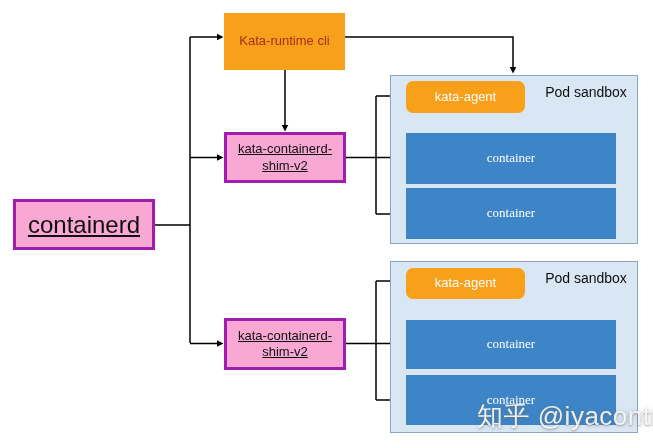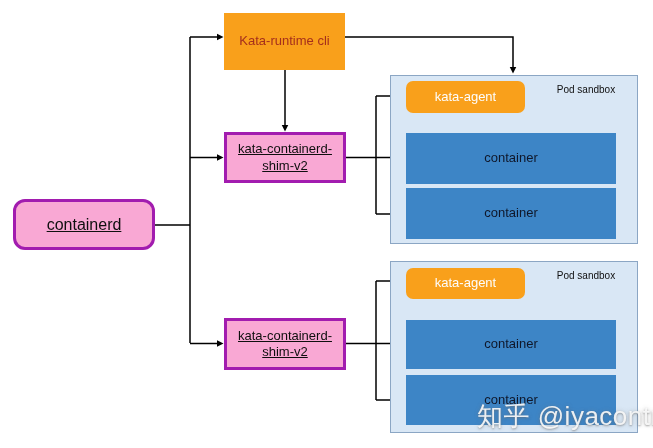--- a/index.html
+++ b/index.html
@@ -24,42 +24,43 @@
     border:3px solid #a21caf;
     color:#0f0f0f;
     text-decoration:underline;
   }
   .orange{
     background:#f9a01b;
     border:none;
   }
   .blue{
     background:#3d85c6;
-    color:#0f172a;
+    color:#ffffff;
     border:none;
+    font-family:Liberation Serif, serif;
   }
-  .node-containerd{left:13px;top:199px;width:142px;height:51px;font-size:16px;border-radius:12px;}
+  .node-containerd{left:13px;top:199px;width:142px;height:51px;font-size:24px;}
   .node-runtime{left:224px;top:13px;width:121px;height:57px;font-size:13px;color:#a52f1c;}
   .node-shim1{left:224px;top:132px;width:122px;height:51px;font-size:13px;}
   .node-shim2{left:224px;top:318px;width:122px;height:52px;font-size:13px;}
   .sandbox{
     position:absolute;
     left:390px;width:248px;
     background:#d9e7f5;
     border:1px solid #8ba6c4;
     box-sizing:border-box;
   }
   .sandbox1{top:75px;height:169px;}
   .sandbox2{top:261px;height:172px;}
   .sandbox .agent{left:15px;width:119px;font-size:13px;color:#fdfdfd;border-radius:7px;}
   .sandbox1 .agent{top:5px;height:32px;}
   .sandbox2 .agent{top:6px;height:31px;}
   .sandbox-title{
     position:absolute;left:150px;top:8px;width:90px;
-    text-align:center;font-size:10px;color:#0f0f0f;
+    text-align:center;font-size:14px;color:#0f0f0f;
   }
   .sandbox .container-box{left:15px;width:210px;font-size:13px;}
   .sandbox1 .c1{top:57px;height:51px;}
   .sandbox1 .c2{top:112px;height:51px;}
   .sandbox2 .c1{top:58px;height:49px;}
   .sandbox2 .c2{top:113px;height:50px;}
   .watermark{
     position:absolute;
     left:477px;top:399px;
     font-size:26px;

